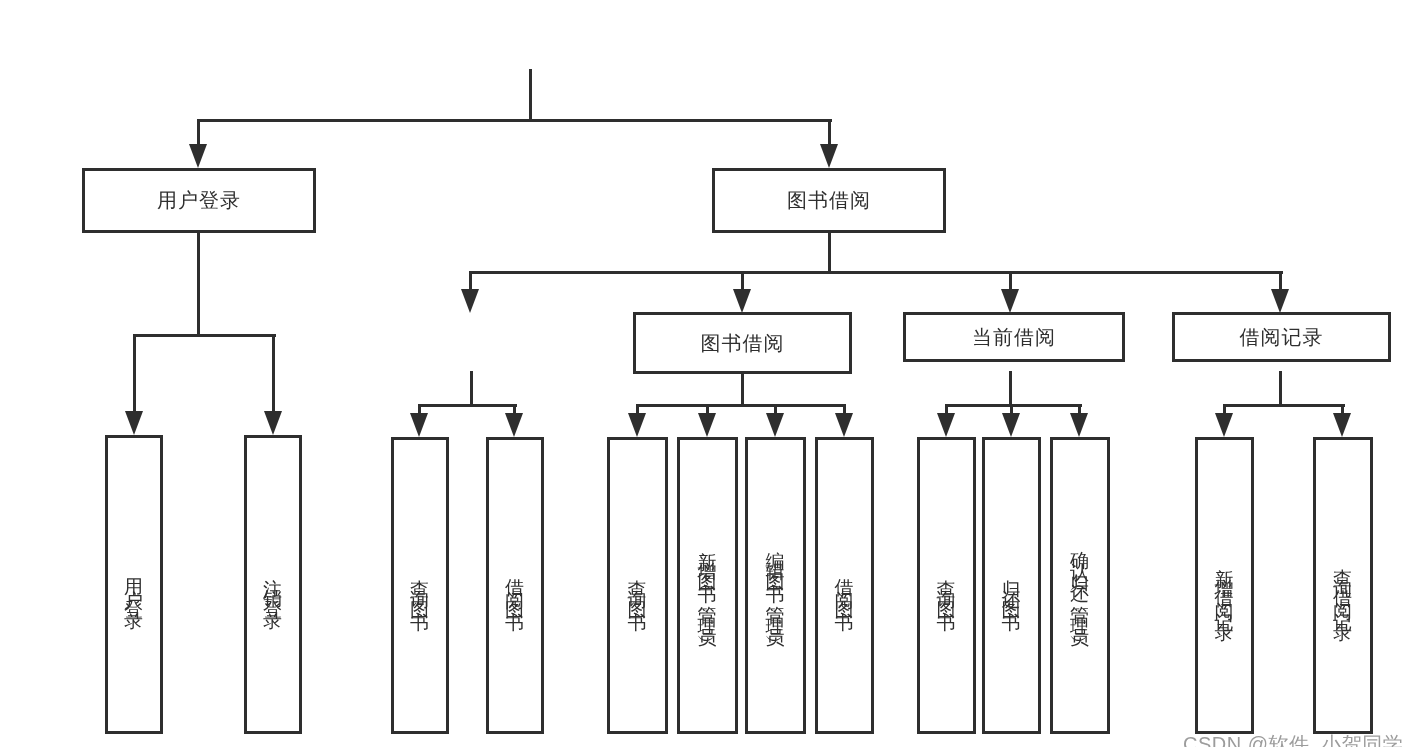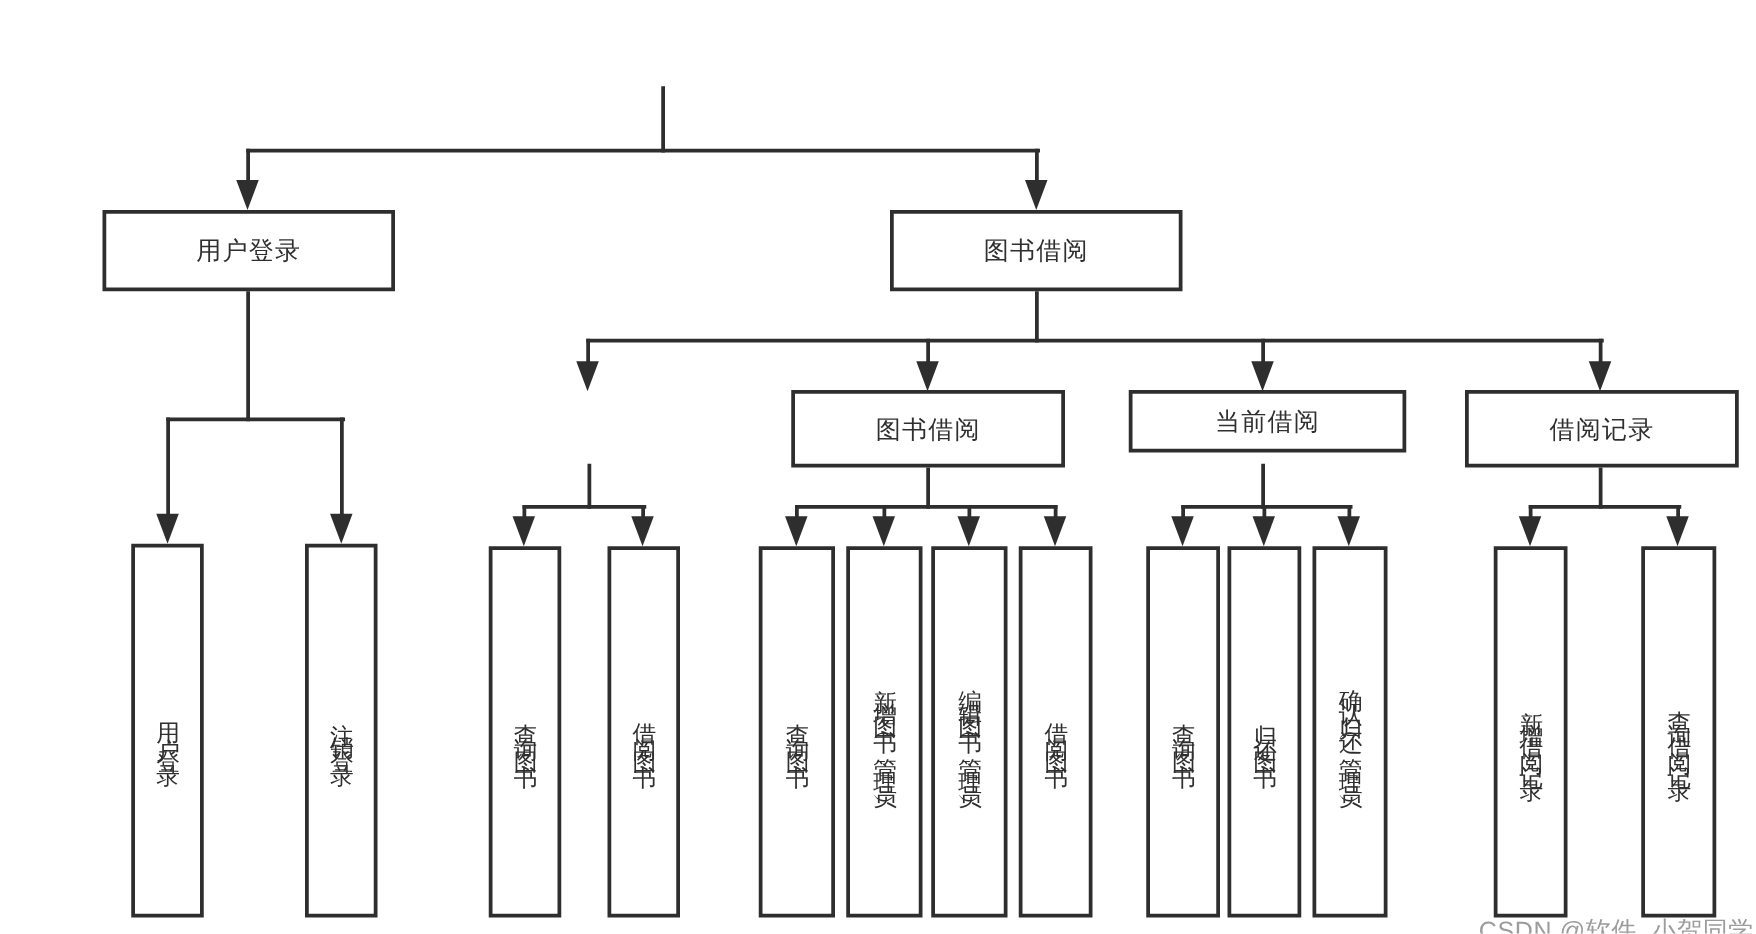--- a/index.html
+++ b/index.html
@@ -98,21 +98,21 @@
   <div class="box h" style="left:712px;top:168px;width:234px;height:65px;">
     <span class="lbl">图书借阅</span>
   </div>
 
   <div class="box h" style="left:633px;top:312px;width:219px;height:62px;">
     <span class="lbl">图书借阅</span>
   </div>
   <div class="box h" style="left:903px;top:312px;width:222px;height:50px;">
     <span class="lbl">当前借阅</span>
   </div>
-  <div class="box h" style="left:1172px;top:312px;width:219px;height:62px;">
+  <div class="box h" style="left:1172px;top:312px;width:219px;height:50px;">
     <span class="lbl">借阅记录</span>
   </div>
 
   <div class="box v" style="left:105px;top:435px;width:58px;height:299px;">
     <span class="lbl">用户登录</span>
   </div>
   <div class="box v" style="left:244px;top:435px;width:58px;height:299px;">
     <span class="lbl">注销登录</span>
   </div>
 

